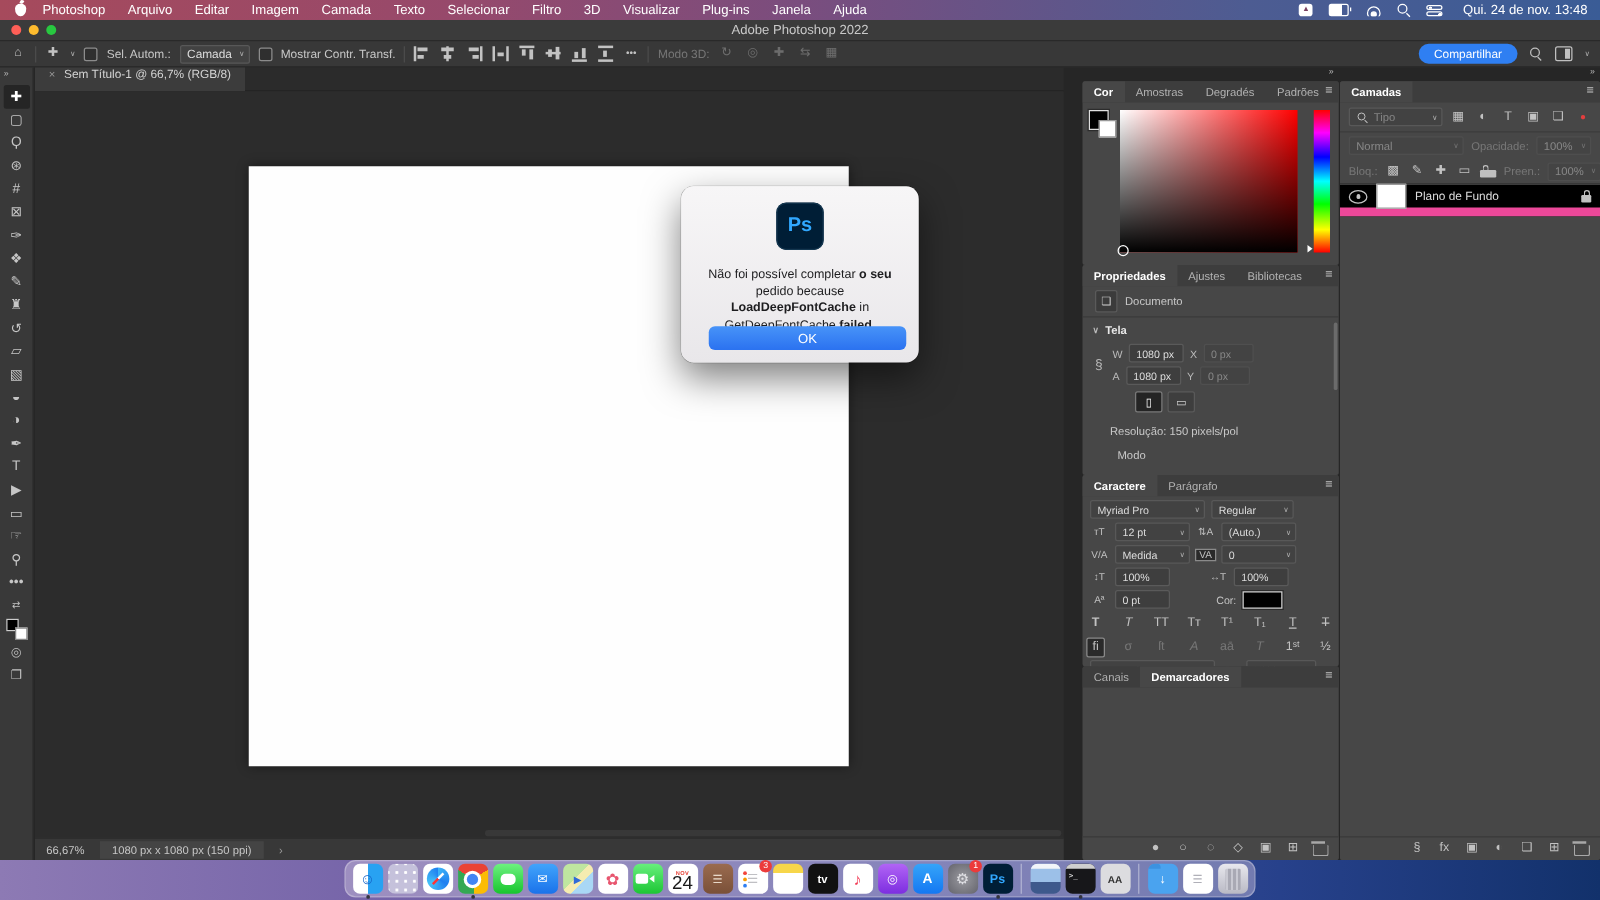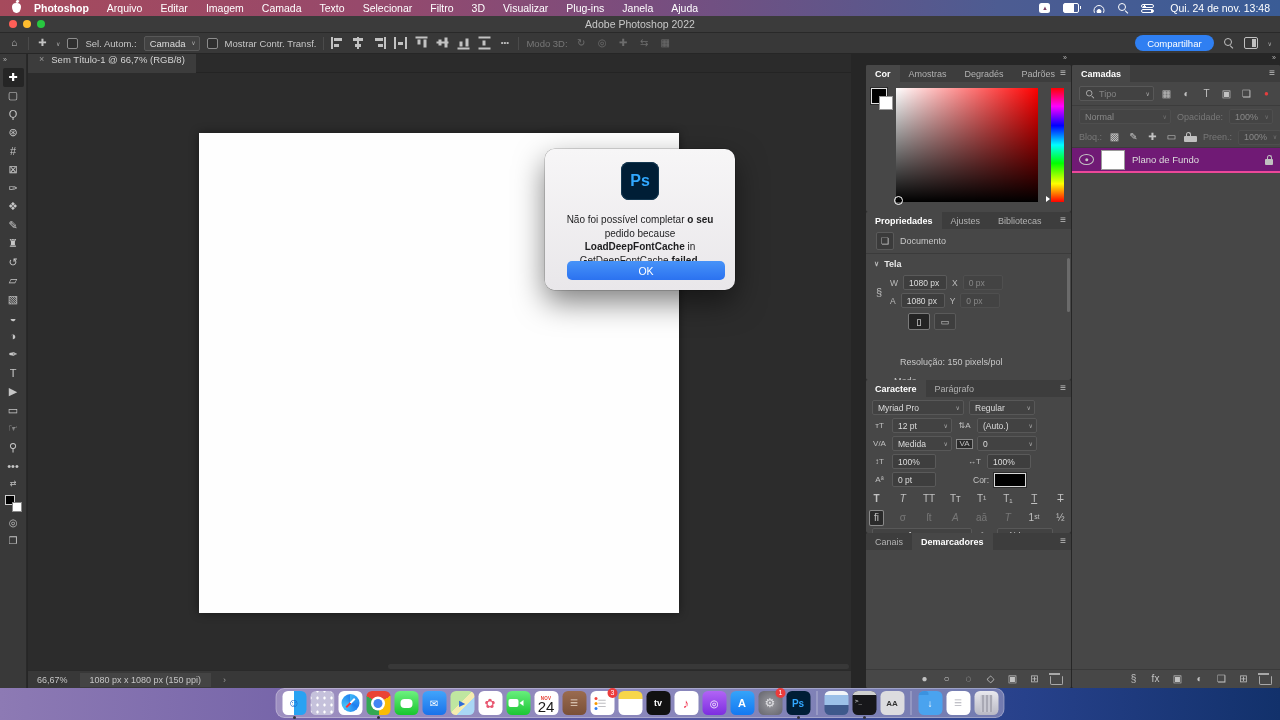--- a/index.html
+++ b/index.html
@@ -8,21 +8,21 @@
 b{font-weight:bold}
 
 .menubar{position:absolute;left:0;top:0;width:1280px;height:16px;display:flex;align-items:center;
  padding:0 10px;box-sizing:border-box;color:#fff;font-size:10.5px;
  background:linear-gradient(90deg,#a64a5c,#97496b 28%,#7a4d7e 50%,#4d5c92 78%,#3a5c96)}
 .apple{width:9px;height:10px;background:#fff;border-radius:46% 46% 48% 48%/38% 38% 60% 60%;
  position:relative;margin:0 4px 0 2px}
 .apple::before{content:"";position:absolute;top:-3px;left:4px;width:3px;height:3px;background:#fff;
  border-radius:60% 5% 60% 5%;transform:rotate(25deg)}
 .mitem{padding:0 9px;white-space:nowrap}
-.mitem.b{font-weight:bold}
+.mitem.b{font-weight:normal}
 .sysicons{margin-left:auto;display:flex;align-items:center;gap:13px}
 .sic{display:inline-block;position:relative}
 .sic.cc{width:11px;height:10px;background:#fff;border-radius:2.5px}
 .sic.cc::after{content:"▲";position:absolute;left:50%;top:50%;transform:translate(-50%,-52%);
  font-size:6px;color:#7a4060}
 .sic.batt{width:14px;height:8px;border:1px solid #fff;border-radius:2px;
  background:linear-gradient(90deg,#fff 0 70%,transparent 70%)}
 .sic.batt::after{content:"";position:absolute;right:-3px;top:2px;width:1.5px;height:3px;background:#fff}
 .sic.wifi{width:13px;height:9px;overflow:hidden}
 .sic.wifi::before{content:"";position:absolute;left:50%;top:1px;transform:translateX(-50%);
@@ -162,21 +162,21 @@
 .dimgrid{display:flex;align-items:center;gap:4px;padding:0 6px;margin-top:1px}
 .linkcol{width:14px;text-align:center;color:#bbb;font-size:11px}
 .wxy{display:flex;flex-direction:column;gap:3px}
 .wxyrow{display:flex;align-items:center;gap:5px;font-size:8.5px;color:#bbb}
 .inp.dim{width:44px;font-size:8.5px}
 .inp.dimd{width:40px;font-size:8.5px}
 .obtns{display:flex;gap:4px;padding:5px 0 0 42px}
 .obtn{width:22px;height:17px;background:#3e3e3e;border:1px solid #5a5a5a;border-radius:2px;
  display:flex;align-items:center;justify-content:center;color:#ccc;font-size:9px;box-sizing:border-box}
 .obtn.on{background:#242424;border-color:#7a7a7a;color:#fff}
-.pr-res{height:20px;margin-top:22px;padding-left:34px}
+.pr-res{height:20px;margin-top:5px;padding-left:22px}
 .pr-mode{height:18px;padding-left:28px}
 .vscroll{position:absolute;right:1px;top:46px;width:3px;height:54px;background:#6b6b6b;border-radius:2px}
 
 .crow{display:flex;align-items:center;gap:5px;padding:0 6px;margin-top:3px;font-size:8.5px;color:#c4c4c4}
 .fico{min-width:15px;display:inline-flex;justify-content:center;font-size:8px;color:#c0c0c0;line-height:1}
 .fico.on{background:#2a2a2a;box-shadow:0 0 0 1px #8a8a8a}
 .sel.cw1{width:92px}.sel.cw2{width:66px}.sel.cw3{width:60px}
 .inp.cw4{width:44px}
 .cswatch{width:30px;height:12px;background:#000;border:1px solid #d8d8d8;box-shadow:0 0 0 1px #2c2c2c}
 .cbtnrow{display:flex;gap:3px;padding:0 4px;margin-top:5px;justify-content:space-between}
@@ -195,21 +195,21 @@
  width:3.5px;height:3.5px;background:#c4c4c4;border-radius:50%}
 
 .lrow{display:flex;align-items:center;gap:6px;padding:0 7px;font-size:9px;color:#b8b8b8;box-sizing:border-box}
 .lr-filter{height:24px;border-bottom:1px solid #3c3c3c}
 .lsearch{width:88px;gap:4px}
 .lficons{display:flex;gap:7px;margin-left:auto;align-items:center}
 .lr-blend{height:21px}
 .lr-lock{height:20px}
 .lockicons{display:flex;gap:6px;align-items:center}
 .mla{margin-left:auto}
-.layersel{height:26px;background:#701a75;border-top:1px solid #3c3c3c;border-bottom:2px solid #ec4899;
+.layersel{height:26px;background:#000000;border-top:1px solid #3c3c3c;border-bottom:7px solid #ec4899;
  display:flex;align-items:center;gap:7px;padding:0 7px;box-sizing:border-box}
 .lthumb{width:24px;height:20px;background:#fff;border:1px solid #9a9a9a;box-sizing:border-box}
 .lname{color:#ddd;font-size:9.5px}
 
 .dialog{position:absolute;left:545px;top:149px;width:190px;height:141px;border-radius:10px;z-index:50;
  background:linear-gradient(180deg,#f7f6f7,#e9e7ea);
  box-shadow:0 12px 30px rgba(0,0,0,.5),0 0 0 0.5px rgba(0,0,0,.28);text-align:center}
 .psicon{width:38px;height:38px;border-radius:8px;background:#001e36;color:#31a8ff;font-weight:bold;
  font-size:16px;display:flex;align-items:center;justify-content:center;margin:13px auto 0;
  box-shadow:inset 0 0 0 1px #143750}

